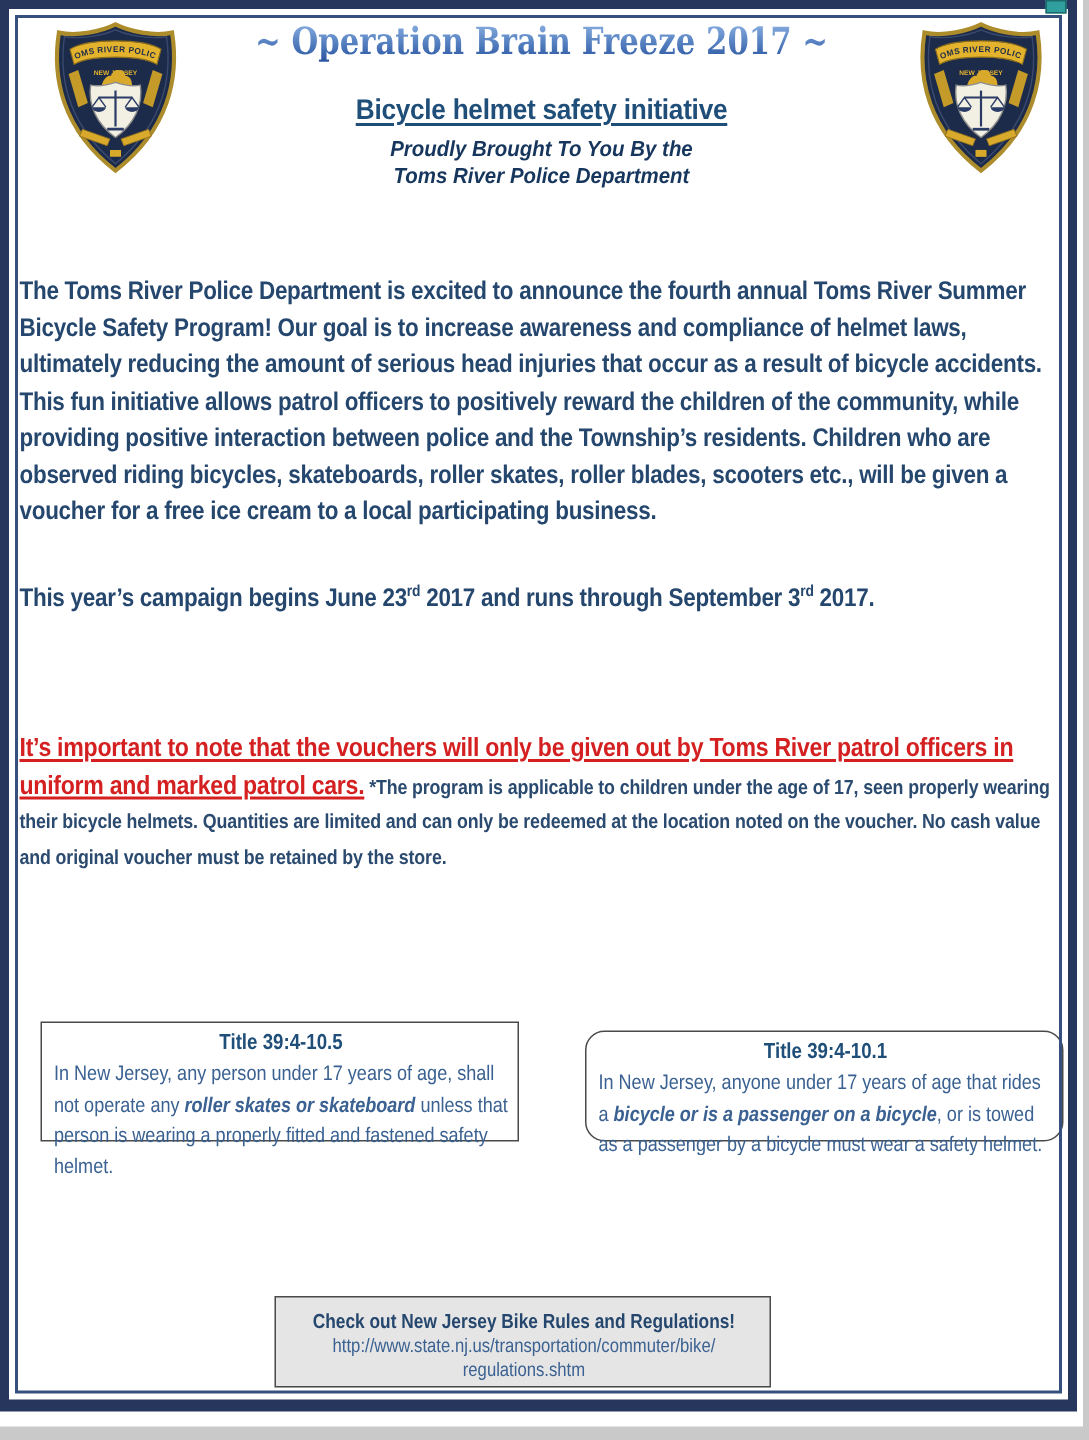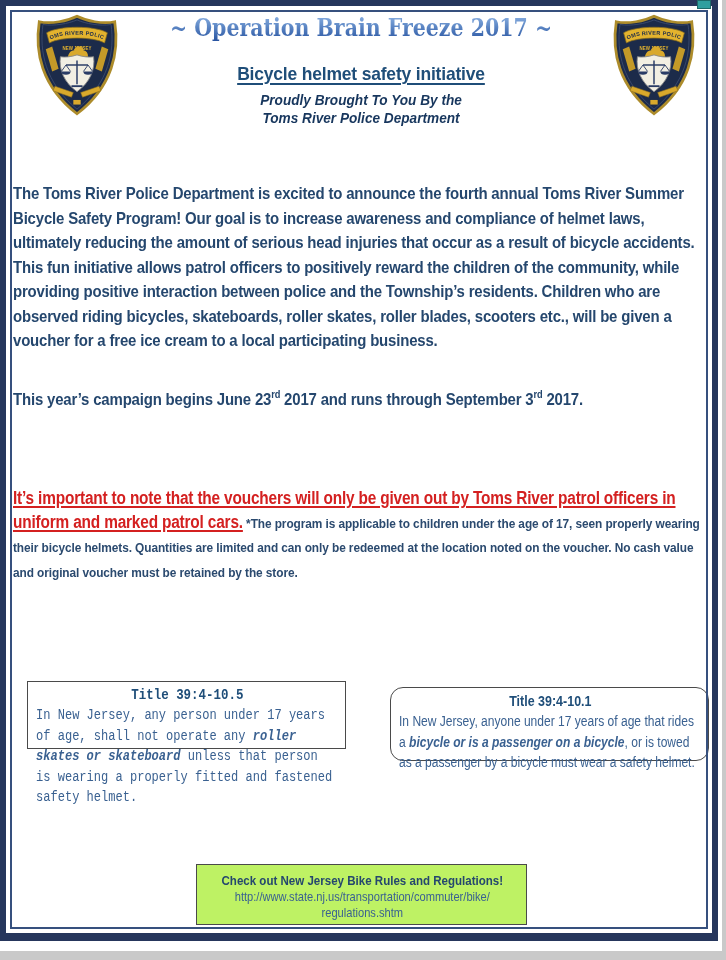--- a/index.html
+++ b/index.html
@@ -38,29 +38,29 @@
     transform:scaleX(0.88);transform-origin:left top;letter-spacing:-0.2px;}
   .sup{font-size:10.5px;vertical-align:7px;}
 
   .notice{position:absolute;left:13px;top:487px;width:799px;
     line-height:23.5px;transform:scaleX(0.88);transform-origin:left top;}
   .notice-red{font-size:17.5px;font-weight:700;color:#d42020;letter-spacing:-0.2px;
     text-decoration:underline;text-decoration-color:#d42020;text-decoration-thickness:1.5px;text-underline-offset:2px;}
   .notice-fine{font-size:13.5px;font-weight:700;color:#2b4a6f;letter-spacing:-0.1px;}
 
   .law-box{position:absolute;border:1px solid #4a4a4a;background:#ffffff;box-sizing:border-box;}
-  .law-box.lbox{left:27px;top:681px;width:319px;height:68px;font-family:Liberation Mono, monospace;}
+  .law-box.lbox{left:27px;top:681px;width:319px;height:80px;}
   .law-box.rbox{left:390px;top:687px;width:319px;height:74px;border-radius:13px;}
   .law-inner{margin:4px 0 0 8px;width:352px;transform:scaleX(0.86);transform-origin:left top;
     font-size:14px;color:#3a6191;line-height:20.5px;font-weight:400;}
   .law-title{text-align:center;font-weight:700;color:#1f4e79;font-size:14.5px;line-height:19px;}
   .law-em{font-weight:700;font-style:italic;}
 
   .footer-box{position:absolute;left:183px;top:864px;width:331px;height:61px;
-    border:1.5px solid #4a4a4a;background:#bef264;box-sizing:border-box;margin-left:13px;}
+    border:1.5px solid #4a4a4a;background:#e5e5e5;box-sizing:border-box;}
   .footer-inner{margin:7px 0 0 2px;width:382px;transform:scaleX(0.855);transform-origin:left top;text-align:center;}
   .footer-heading{font-size:13.5px;font-weight:700;color:#25476e;line-height:17px;}
   .footer-url{font-size:13px;color:#3a6191;line-height:16px;}
 </style>
 </head>
 <body>
 
 <div class="stage">
   <div class="page">
 

